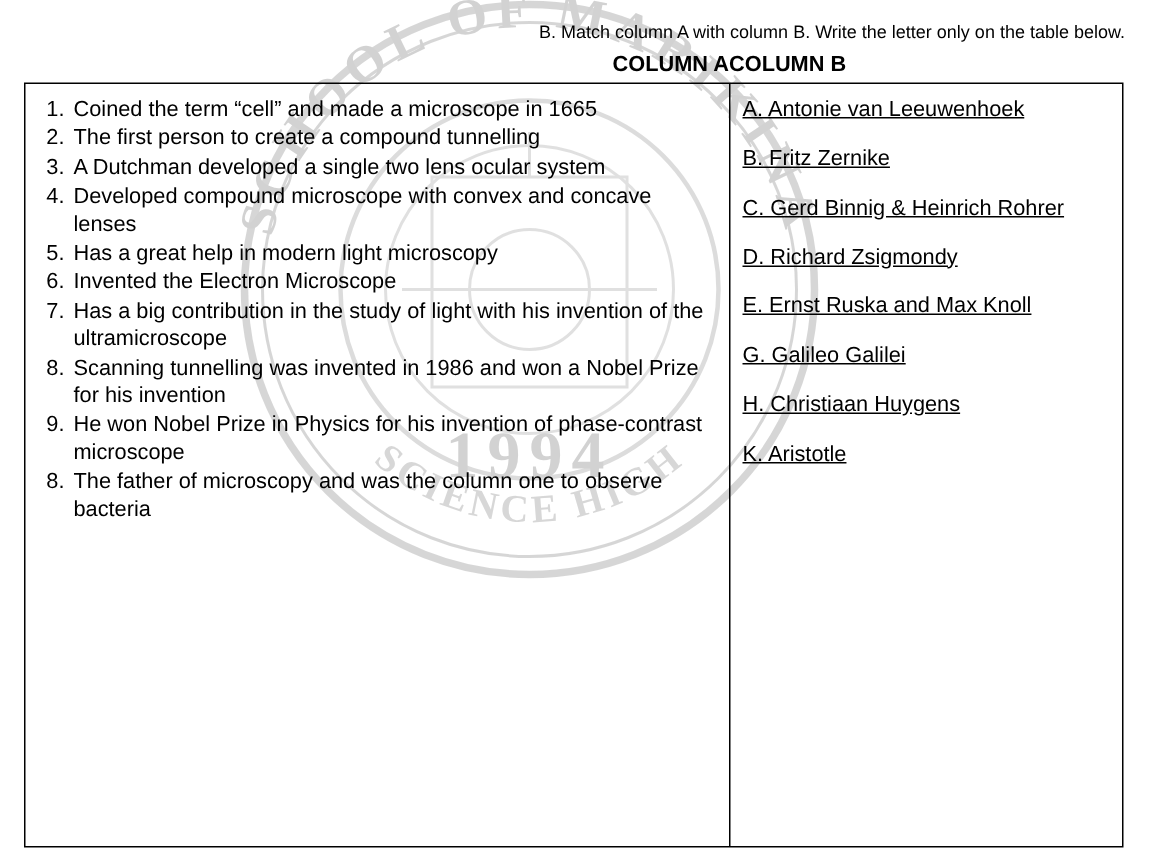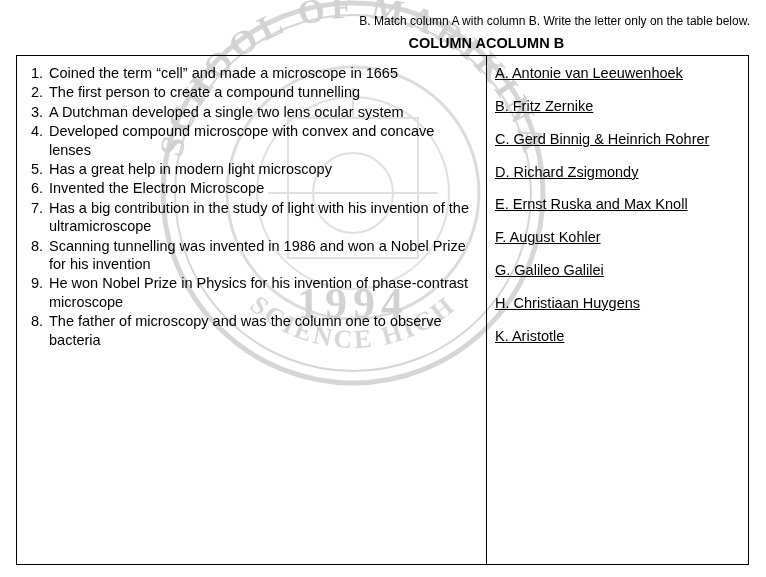--- a/index.html
+++ b/index.html
@@ -199,21 +199,20 @@
       </ol>
     </div>
 
     <div id="col-b">
       <ul class="blist">
         <li>A. Antonie van Leeuwenhoek</li>
         <li>B. Fritz Zernike</li>
         <li>C.        Gerd Binnig &amp; Heinrich Rohrer</li>
         <li>D. Richard Zsigmondy</li>
         <li>E. Ernst Ruska and Max Knoll</li>
-        <li>F. August Kohler</li>
         <li>G. Galileo Galilei</li>
         <li>H. Christiaan Huygens</li>
         <li>K. Aristotle</li>
       </ul>
     </div>
 
   </div>
 </div>
 
 </body></html>

